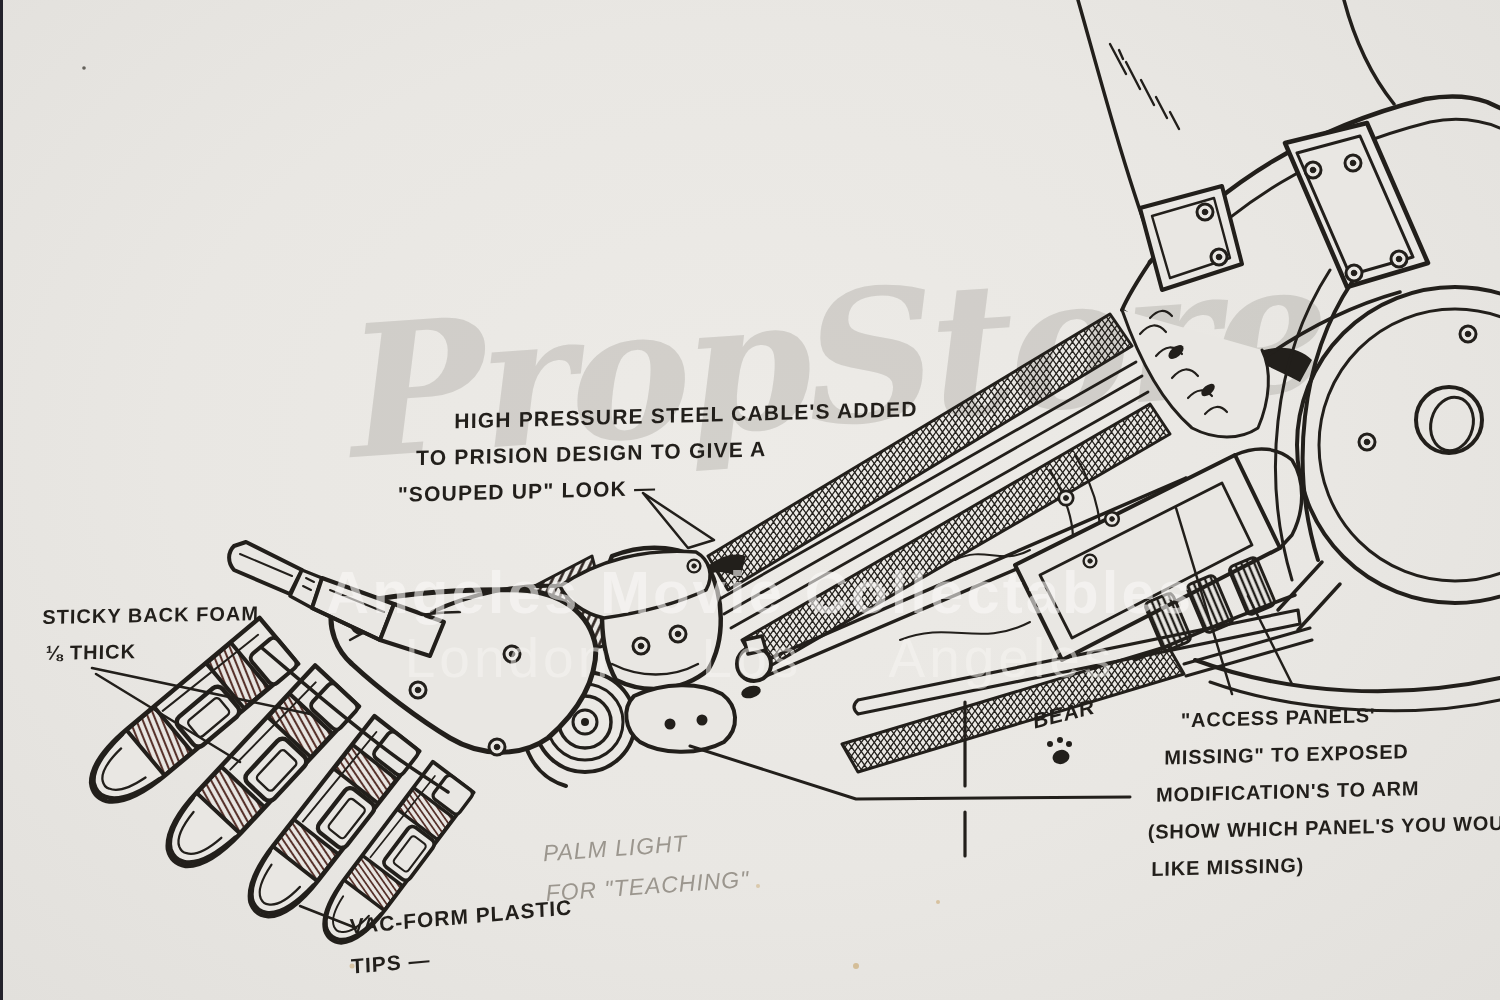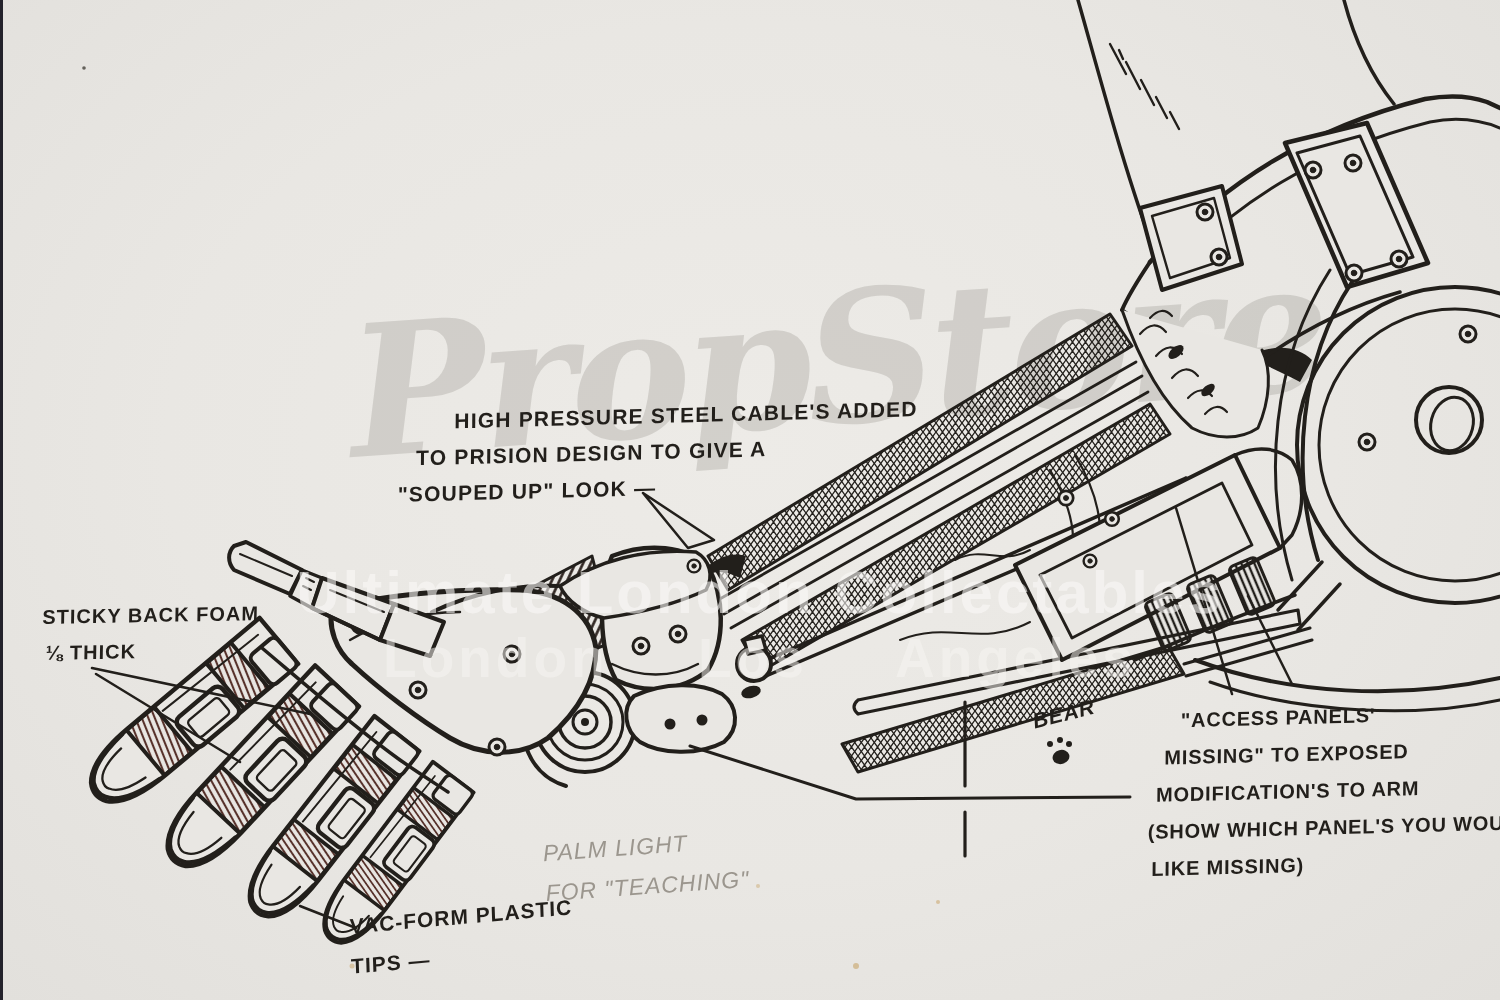--- a/index.html
+++ b/index.html
@@ -8,21 +8,21 @@
     font-family:"Liberation Sans","DejaVu Sans",sans-serif;}
   .edge-strip{position:absolute;left:0;top:0;width:3px;height:1000px;background:#23222b;}
   svg.art{position:absolute;left:0;top:0;}
   
   .wm-logo{position:absolute;left:348px;top:252px;font-family:"DejaVu Serif","Liberation Serif",serif;
     font-style:italic;font-weight:bold;font-size:182px;letter-spacing:-6px;
     color:rgba(148,145,140,0.30);transform:rotate(-4deg);pointer-events:none;}
   .wm-tag{position:absolute;left:240px;top:558px;width:1040px;text-align:center;
     font-size:60px;font-weight:bold;letter-spacing:3px;color:rgba(250,249,246,0.60);pointer-events:none;}
   .wm-loc{position:absolute;left:240px;top:626px;width:1040px;text-align:center;
-    font-size:55px;font-weight:bold;letter-spacing:4px;word-spacing:70px;
+    font-size:55px;font-weight:normal;letter-spacing:4px;word-spacing:70px;
     color:rgba(247,245,242,0.52);pointer-events:none;}
   
   .note{position:absolute;color:#221f1b;font-weight:600;white-space:nowrap;}
   .note span{display:block;}
   .n-cables{left:398px;top:398px;font-size:21px;letter-spacing:1.2px;line-height:36px;transform:rotate(-1.5deg) skewX(-2deg);}
   .n-foam{left:42px;top:597px;font-size:20px;letter-spacing:1px;line-height:36px;transform:rotate(-1deg) skewX(-2deg);}
   .n-vac{left:350px;top:897px;font-size:21px;letter-spacing:1px;line-height:40px;transform:rotate(-5deg) skewX(-3deg);}
   .n-palm{left:544px;top:826px;font-size:23px;letter-spacing:1px;line-height:40px;
     color:#9b968e;font-style:italic;font-weight:500;transform:rotate(-4deg);}
   .n-access{left:1148px;top:698px;font-size:20px;letter-spacing:0.8px;line-height:37px;transform:rotate(-1.5deg) skewX(-2deg);}
@@ -259,17 +259,17 @@
   <div class="note n-access">
     <span class="ind32">"ACCESS PANELS'</span>
     <span class="ind16">MISSING" TO EXPOSED</span>
     <span class="ind8">MODIFICATION'S TO ARM</span>
     <span>(SHOW WHICH PANEL'S YOU WOULD</span>
     <span class="ind4">LIKE MISSING)</span>
   </div>
 
   <div class="note n-bear">BEAR</div>
 
-  <div class="wm-tag">Ultimate London Collectables</div>
+  <div class="wm-tag">Angeles Movie Collectables</div>
   <div class="wm-loc">London  Los Angeles</div>
 
   <div class="edge-strip"></div>
 </div>
 
 </body></html>

